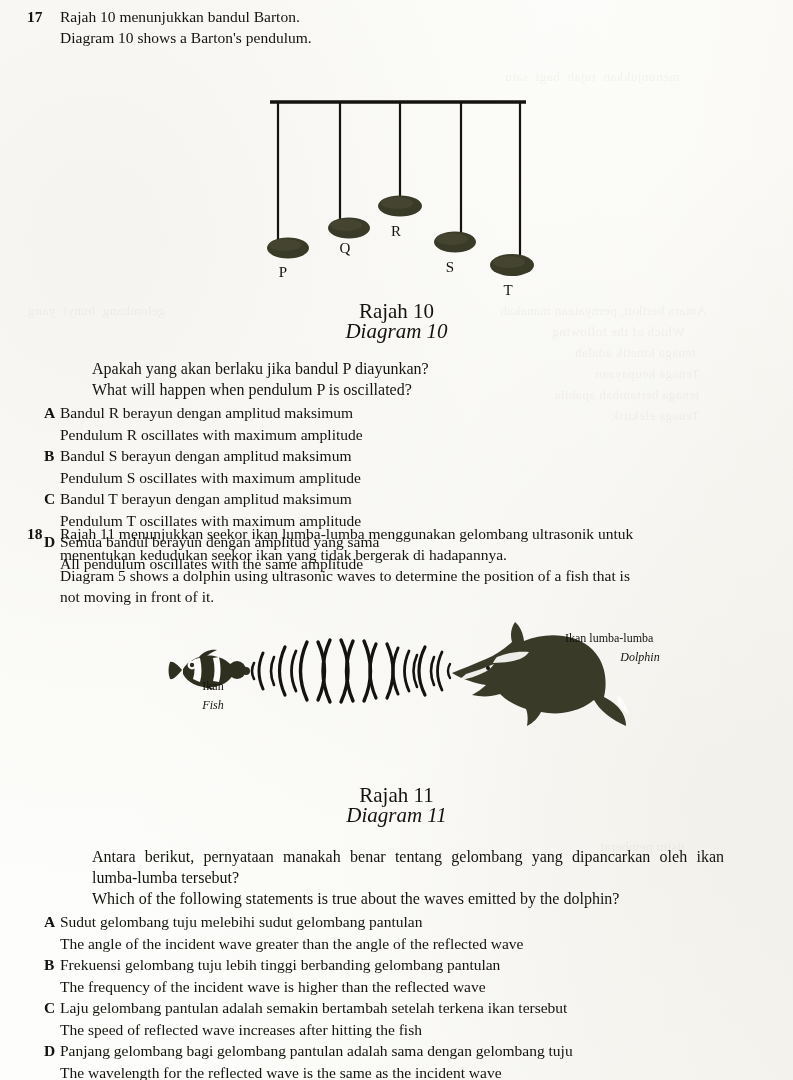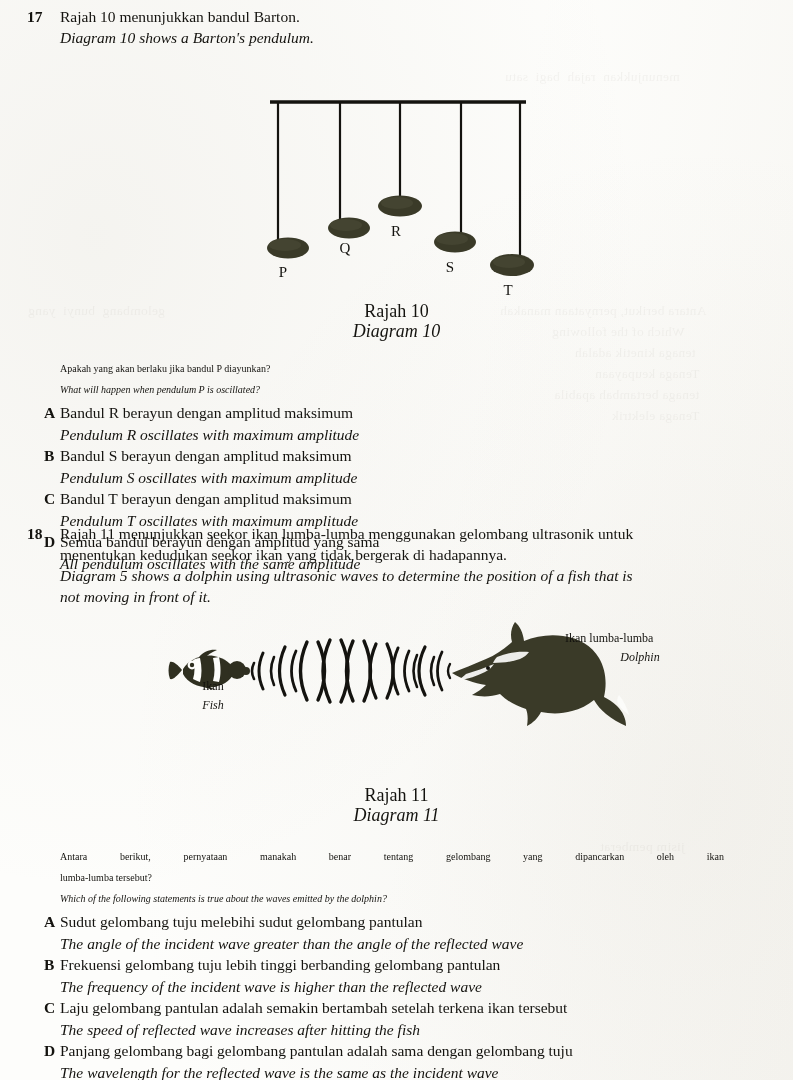--- a/index.html
+++ b/index.html
@@ -62,21 +62,21 @@
     line-height: 21px;
     padding-left: 5px;
     box-sizing: border-box;
   }
   .q-body {
     flex: 1 1 auto;
     font-size: 15.5px;
     line-height: 21px;
   }
   .ms { display: block; }
-  .en { display: block; font-style: italic; }
+  .en { display: block; }
   .justify { text-align: justify; }
 
   
   .options {
     padding: 0 36px 0 22px;
     margin-top: 2px;
   }
   .option {
     display: flex;
     font-size: 15.5px;
@@ -85,41 +85,41 @@
   .opt-letter {
     width: 38px;
     flex: 0 0 38px;
     font-weight: bold;
     text-align: left;
     padding-left: 22px;
     box-sizing: border-box;
   }
   .opt-text { flex: 1 1 auto; }
 
-  .stem { padding: 0 36px 0 60px; font-size: 10px; line-height: 21px; }
+  .stem { padding: 0 36px 0 92px; font-size: 16px; line-height: 21px; }
 
   
   .caption {
     text-align: center;
-    font-size: 18px;
+    font-size: 21px;
     line-height: 20px;
   }
   .caption .en { font-style: italic; }
 
   
   .figure { position: relative; width: 793px; }
   svg { display: block; }
 
   .fig-label {
     position: absolute;
     font-size: 12px;
     line-height: 19px;
     text-align: center;
   }
-  .fig-label .en { }
+  .fig-label .en { font-style: italic; }
 </style>
 </head>
 <body>
 
 <div class="paper-grain"></div>
 
 <div class="bleed bleed-a">menunjukkan  rajah  bagi  satu</div>
 <div class="bleed bleed-b">Antara berikut, pernyataan manakah
       Which of the following
    tenaga kinetik adalah

